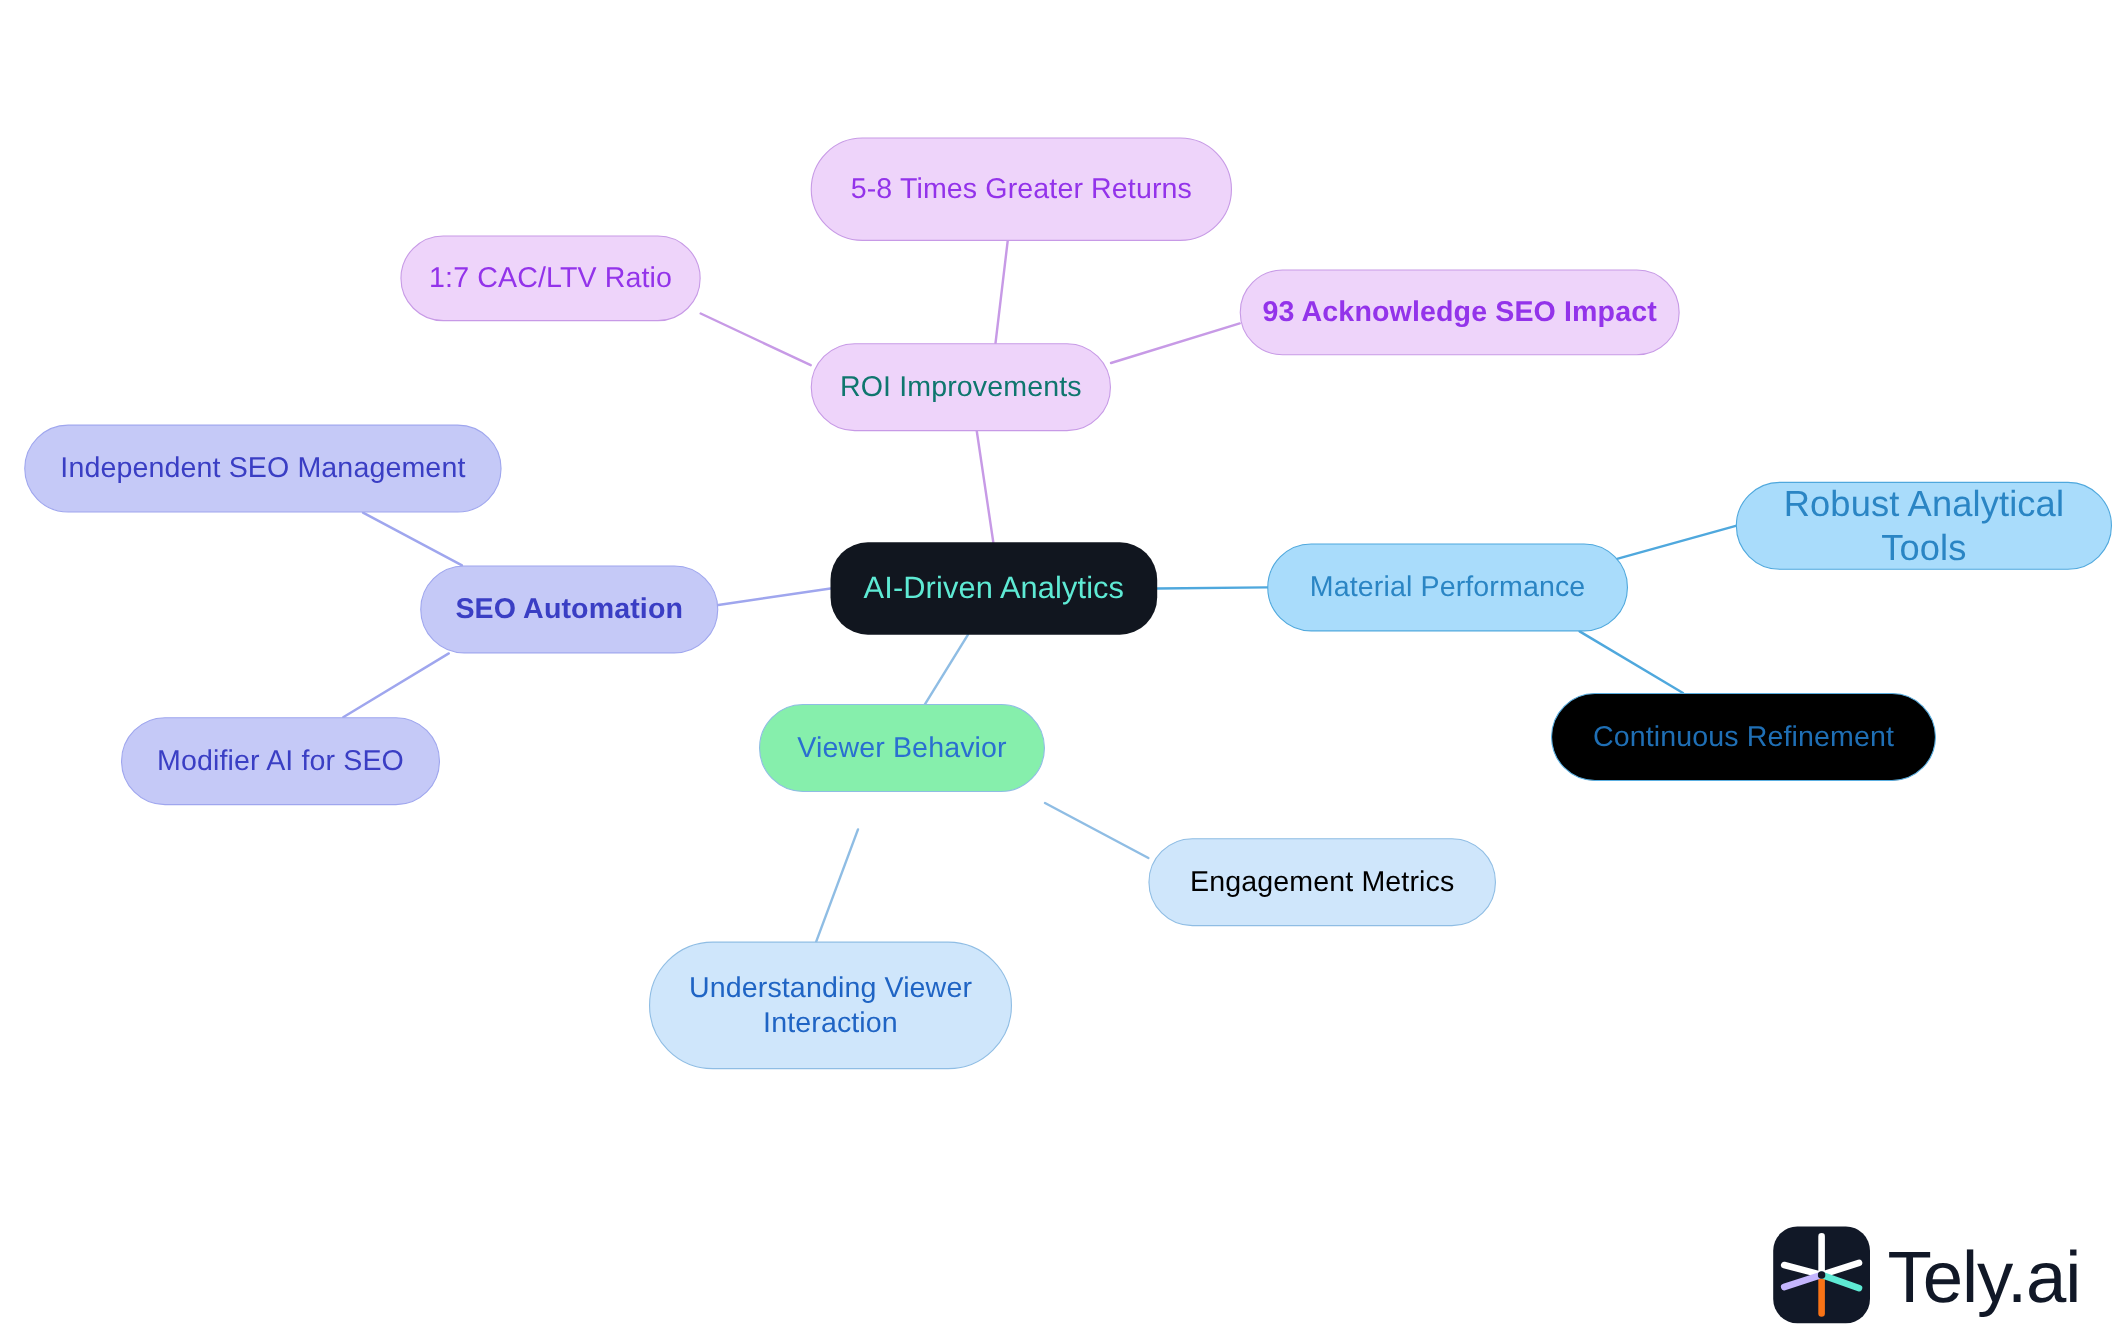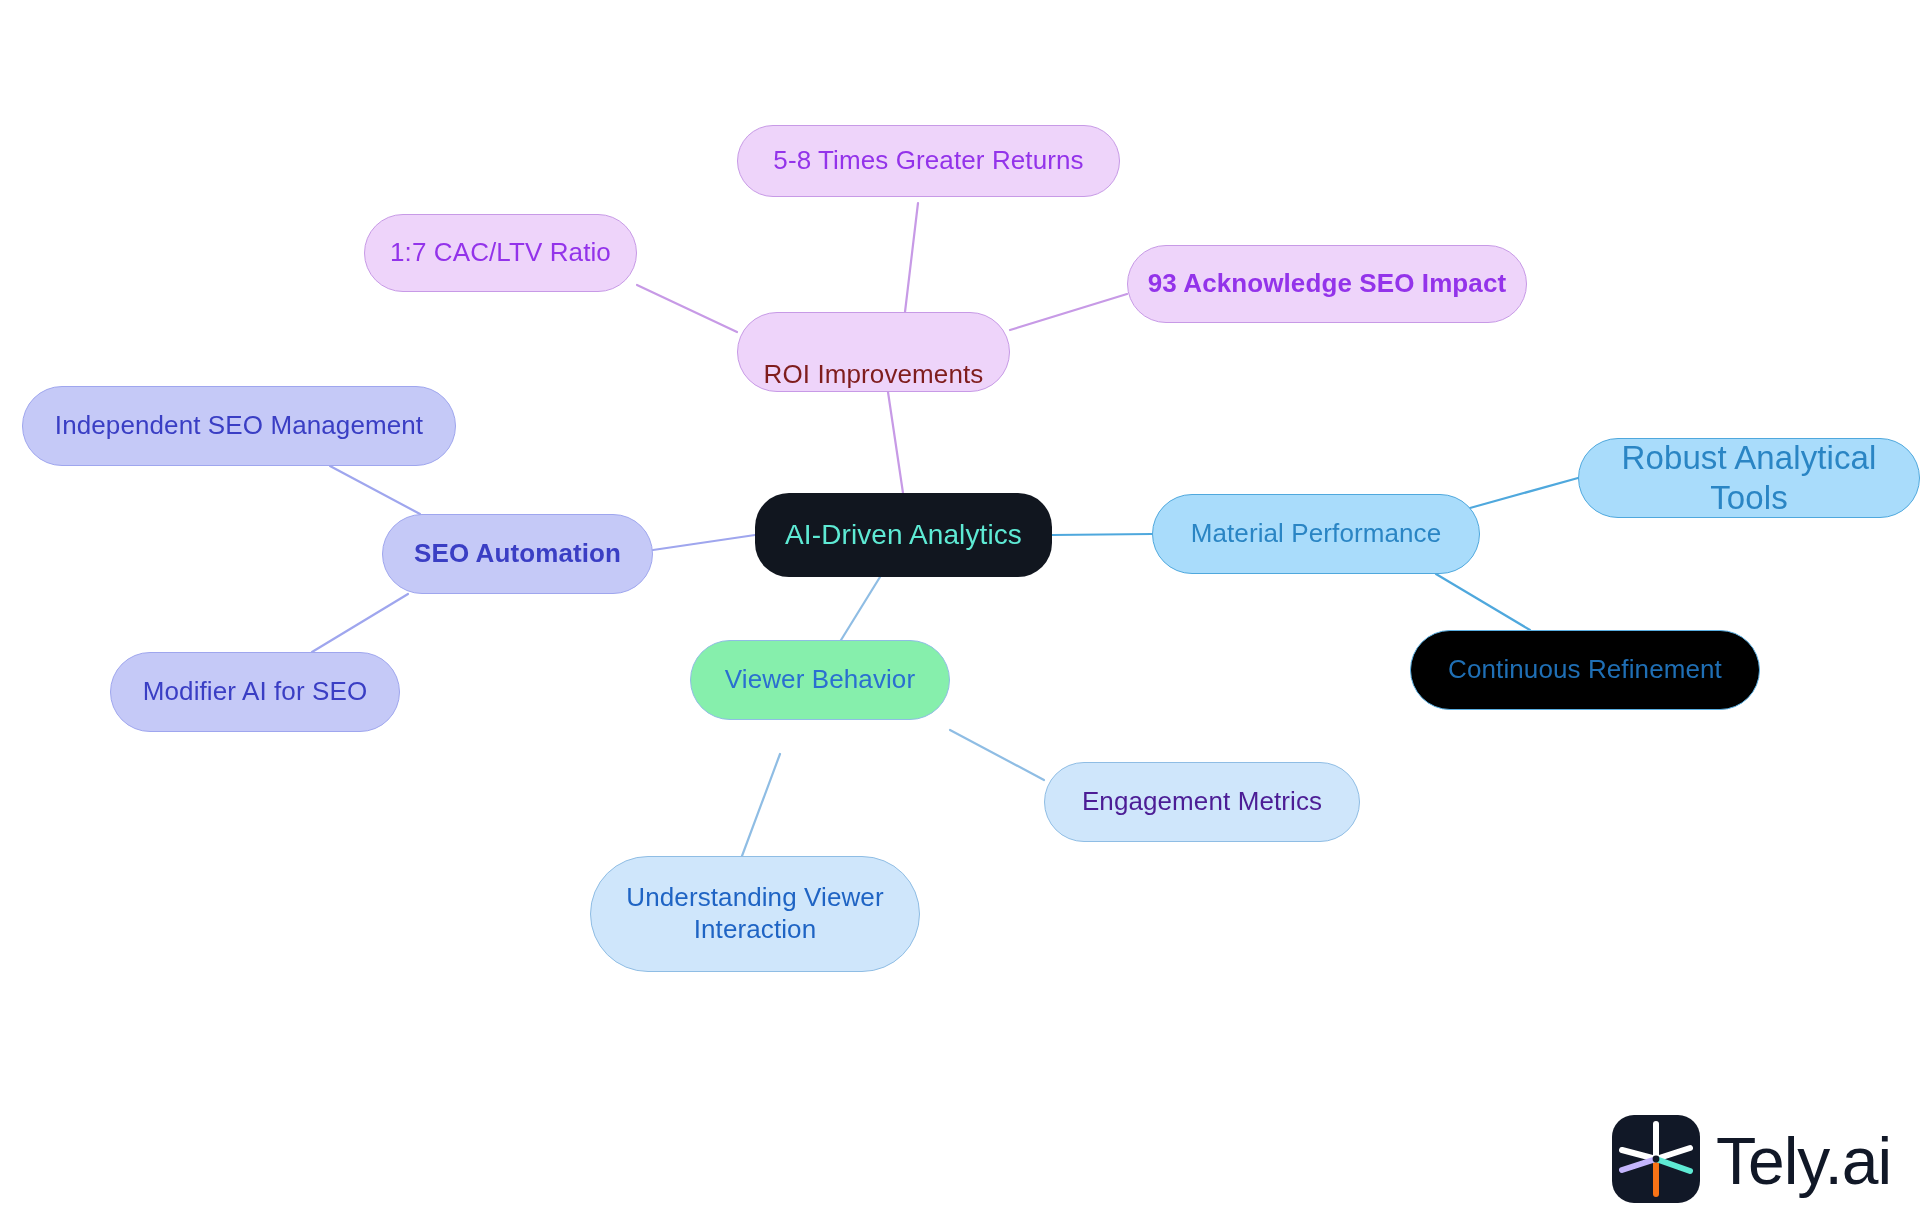--- a/index.html
+++ b/index.html
@@ -93,33 +93,33 @@
       <line x1="408" y1="594" x2="312" y2="652" stroke="#9fa6ee" stroke-width="2.2" stroke-linecap="round"></line>
       <line x1="1052" y1="535" x2="1152" y2="534" stroke="#4fa8dd" stroke-width="2.2" stroke-linecap="round"></line>
       <line x1="1470" y1="508" x2="1578" y2="478" stroke="#4fa8dd" stroke-width="2.2" stroke-linecap="round"></line>
       <line x1="1436" y1="574" x2="1530" y2="630" stroke="#4fa8dd" stroke-width="2.2" stroke-linecap="round"></line>
       <line x1="880" y1="577" x2="820" y2="674" stroke="#8fbde4" stroke-width="2.2" stroke-linecap="round"></line>
       <line x1="950" y1="730" x2="1044" y2="780" stroke="#8fbde4" stroke-width="2.2" stroke-linecap="round"></line>
       <line x1="780" y1="754" x2="742" y2="856" stroke="#8fbde4" stroke-width="2.2" stroke-linecap="round"></line>
     </svg>
 
   <div id="node-layer">
-      <div class="node" style="left: 737px; top: 125px; width: 383px; height: 72px; background: rgb(238, 212, 250); border-color: rgb(199, 154, 230); color: rgb(147, 51, 234); font-size: 26px;"><span>5-8 Times Greater Returns</span></div>
+      <div class="node" style="left: 737px; top: 125px; width: 383px; height: 94px; background: rgb(238, 212, 250); border-color: rgb(199, 154, 230); color: rgb(147, 51, 234); font-size: 26px;"><span>5-8 Times Greater Returns</span></div>
       <div class="node" style="left: 364px; top: 214px; width: 273px; height: 78px; background: rgb(238, 212, 250); border-color: rgb(199, 154, 230); color: rgb(147, 51, 234); font-size: 26px;"><span>1:7 CAC/LTV Ratio</span></div>
       <div class="node" style="left: 1127px; top: 245px; width: 400px; height: 78px; background: rgb(238, 212, 250); border-color: rgb(199, 154, 230); color: rgb(147, 51, 234); font-size: 26px; font-weight: bold;"><span>93 Acknowledge SEO Impact</span></div>
-      <div class="node" style="left: 737px; top: 312px; width: 273px; height: 80px; background: rgb(238, 212, 250); border-color: rgb(199, 154, 230); color: #7f1d1d; font-size: 26px; align-items: flex-end;"><span>ROI Improvements</span></div>
+      <div class="node" style="left: 737px; top: 312px; width: 273px; height: 80px; background: rgb(238, 212, 250); border-color: rgb(199, 154, 230); color: #0f766e; font-size: 26px;"><span>ROI Improvements</span></div>
       <div class="node" style="left: 22px; top: 386px; width: 434px; height: 80px; background: rgb(197, 201, 247); border-color: rgb(159, 166, 238); color: rgb(58, 62, 196); font-size: 26px;"><span>Independent SEO Management</span></div>
       <div class="node" style="left: 1578px; top: 438px; width: 342px; height: 80px; background: rgb(169, 220, 251); border-color: rgb(79, 168, 221); color: rgb(42, 133, 196); font-size: 33px;"><span>Robust Analytical Tools</span></div>
       <div class="node" style="left: 1152px; top: 494px; width: 328px; height: 80px; background: rgb(169, 220, 251); border-color: rgb(79, 168, 221); color: rgb(42, 133, 196); font-size: 26px;"><span>Material Performance</span></div>
       <div class="node root" style="left: 755px; top: 493px; width: 297px; height: 84px; background: rgb(17, 22, 31); border-color: rgb(17, 22, 31); color: #5eead4; font-size: 28px;"><span>AI-Driven Analytics</span></div>
       <div class="node" style="left: 382px; top: 514px; width: 271px; height: 80px; background: rgb(197, 201, 247); border-color: rgb(159, 166, 238); color: rgb(58, 62, 196); font-size: 26px; font-weight: bold;"><span>SEO Automation</span></div>
       <div class="node" style="left: 1410px; top: 630px; width: 350px; height: 80px; background: #000000; border-color: rgb(90, 174, 224); color: rgb(31, 111, 181); font-size: 26px;"><span>Continuous Refinement</span></div>
       <div class="node" style="left: 110px; top: 652px; width: 290px; height: 80px; background: rgb(197, 201, 247); border-color: rgb(159, 166, 238); color: rgb(58, 62, 196); font-size: 26px;"><span>Modifier AI for SEO</span></div>
       <div class="node" style="left: 690px; top: 640px; width: 260px; height: 80px; background: #86efac; border-color: rgb(143, 189, 228); color: rgb(42, 111, 208); font-size: 26px;"><span>Viewer Behavior</span></div>
-      <div class="node" style="left: 1044px; top: 762px; width: 316px; height: 80px; background: rgb(207, 230, 251); border-color: rgb(143, 189, 228); color: #4c1d95; font-size: 26px;"><span>Engagement Metrics</span></div>
+      <div class="node" style="left: 1044px; top: 762px; width: 316px; height: 80px; background: rgb(207, 230, 251); border-color: rgb(143, 189, 228); color: #000000; font-size: 26px;"><span>Engagement Metrics</span></div>
       <div class="node" style="left: 590px; top: 856px; width: 330px; height: 116px; background: rgb(207, 230, 251); border-color: rgb(143, 189, 228); color: rgb(31, 100, 196); font-size: 26px;"><span>Understanding Viewer
 Interaction</span></div>
     </div>
 
   <div id="logo" style="left: 1612px; top: 1115px;">
     <div id="logo-mark">
       <svg viewBox="0 0 88 88" width="88" height="88">
         <g stroke-linecap="round">
           <line x1="44" y1="9" x2="44" y2="44" stroke="#ffffff" stroke-width="6"></line>
           <line x1="44" y1="44" x2="44" y2="79" stroke="#f97316" stroke-width="6"></line>

